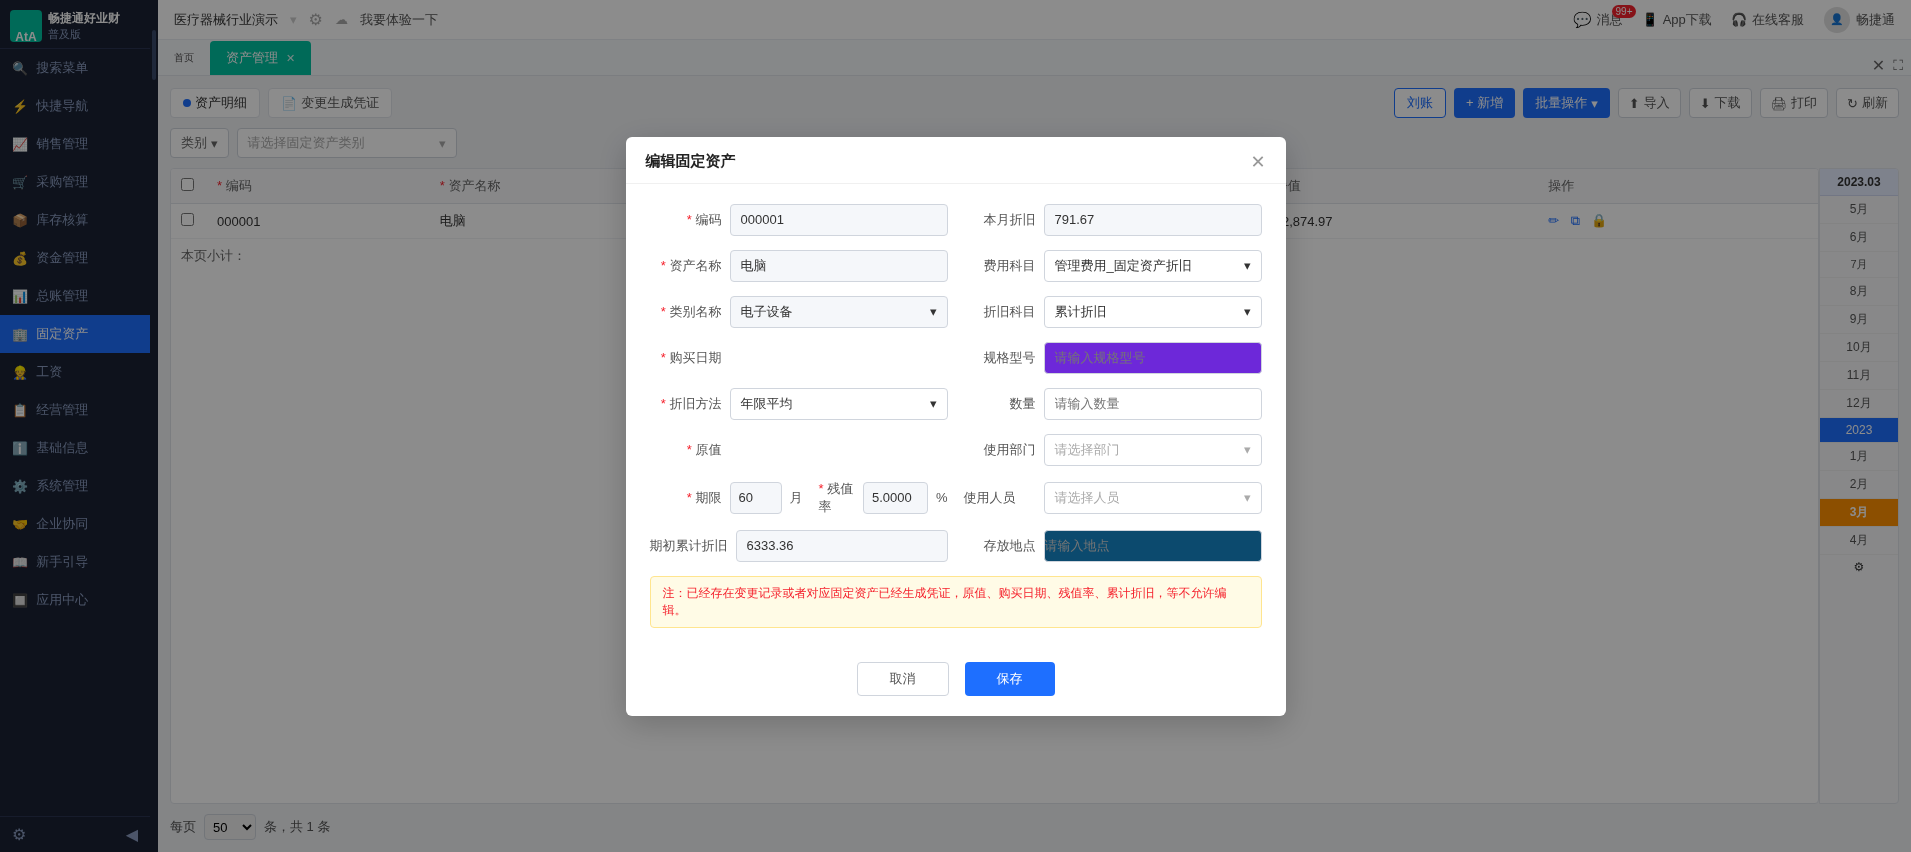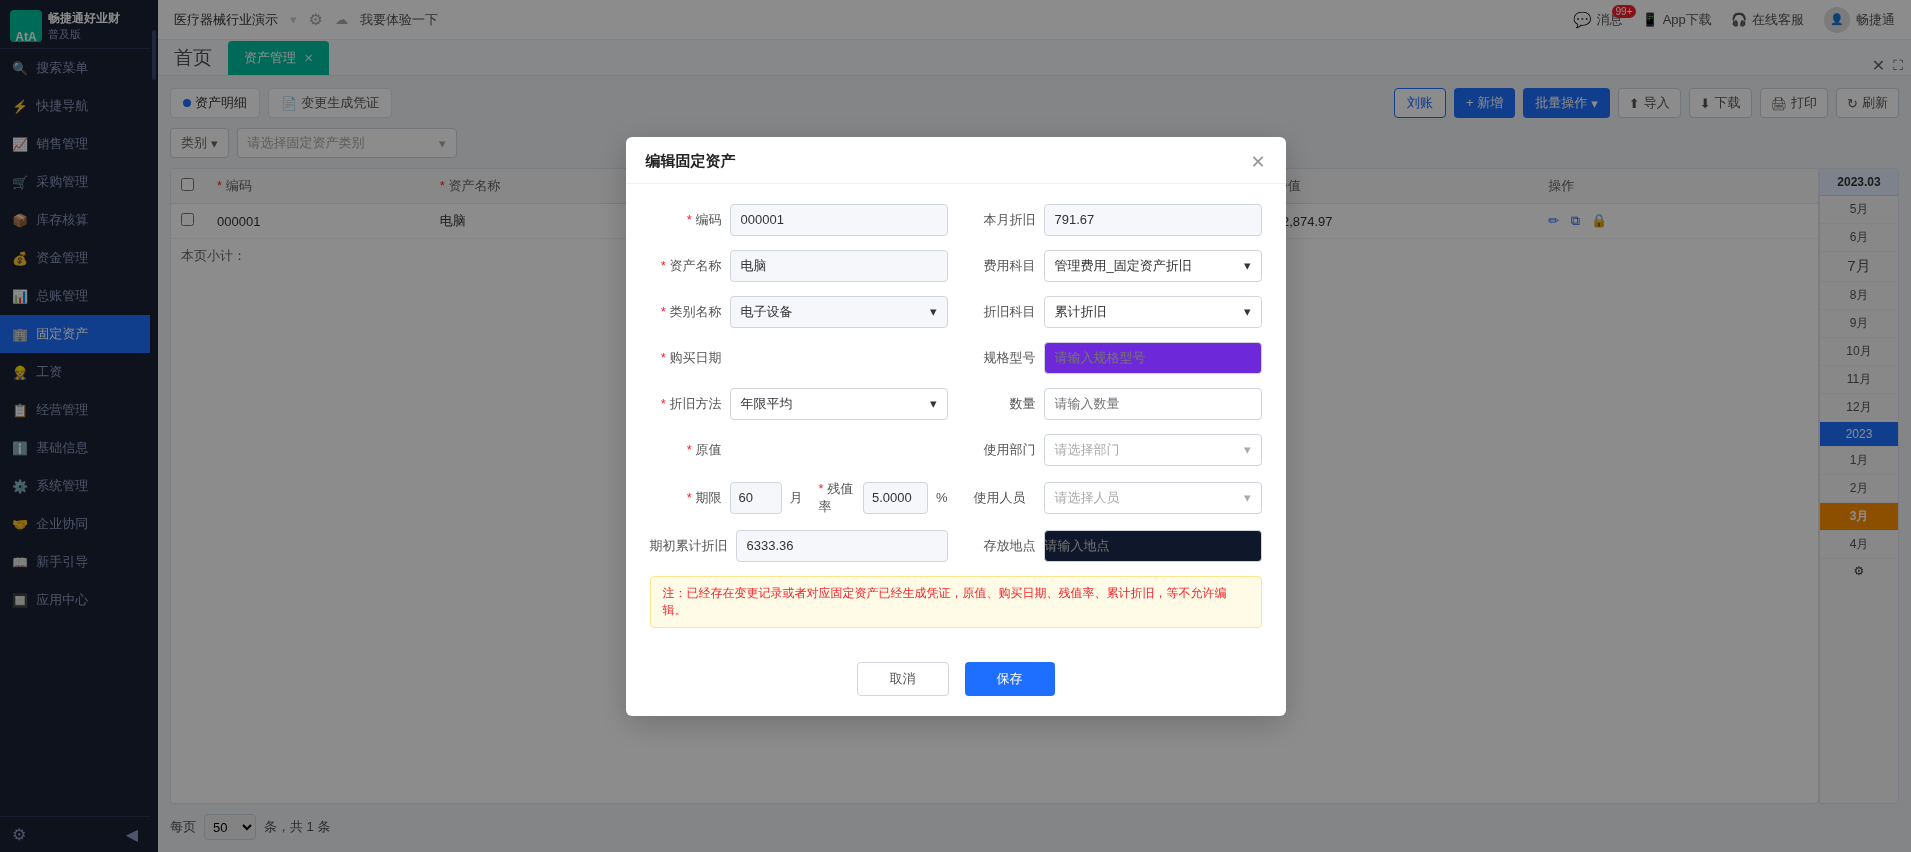--- a/index.html
+++ b/index.html
@@ -113,21 +113,21 @@
         <span style="font-size:13px;color:#555;">在线客服</span>
       </div>
       <div style="display:flex;align-items:center;gap:6px;cursor:pointer;">
         <div style="width:26px;height:26px;border-radius:50%;background:#e0e0e0;display:flex;align-items:center;justify-content:center;font-size:11px;overflow:hidden;">👤</div>
         <span style="font-size:13px;color:#555;">畅捷通</span>
       </div>
     </div>
   </div>
 
   <div style="height:36px;background:#f5f7fa;display:flex;align-items:flex-end;border-bottom:1px solid #e0e4ea;">
-    <div style="height:34px;padding:0 16px;display:flex;align-items:center;font-size:19px;cursor:pointer;color:#555;background:#f5f7fa;justify-content:flex-end;">
+    <div style="height:34px;padding:0 16px;display:flex;align-items:center;font-size:10px;cursor:pointer;color:#555;background:#f5f7fa;justify-content:flex-end;">
       <span>首页</span>
     </div>
     <div style="height:34px;padding:0 16px;display:flex;align-items:center;gap:8px;font-size:13px;cursor:pointer;color:#fff;background:#00c1a0;border-radius:4px 4px 0 0;">
       <span>资产管理</span>
       <span style="font-size:11px;opacity:0.85;">✕</span>
     </div>
     <div style="margin-left:auto;display:flex;align-items:center;padding:0 8px;gap:8px;">
       <span style="font-size:16px;color:#666;cursor:pointer;">✕</span>
       <span style="font-size:14px;color:#666;cursor:pointer;">⛶</span>
     </div>
@@ -239,21 +239,21 @@
               <td></td>
             </tr>
           </tbody>
         </table>
       </div>
 
       <div style="width:80px;background:#f7f8fa;border-left:1px solid #e0e4ea;border-radius:0 4px 4px 0;font-size:12px;border:1px solid #e0e4ea;overflow:auto;">
         <div style="padding:6px;text-align:center;font-size:12px;font-weight:bold;color:#333;background:#e6edff;border-bottom:1px solid #d0d8f0;">2023.03</div>
         <div style="padding:5px;text-align:center;color:#555;font-size:12px;border-bottom:1px solid #eee;"><span>5月</span></div>
         <div style="padding:5px;text-align:center;color:#555;font-size:12px;border-bottom:1px solid #eee;"><span>6月</span></div>
-        <div style="padding:5px;text-align:center;color:#555;font-size:15px;border-bottom:1px solid #eee;"><span>7月</span></div>
+        <div style="padding:5px;text-align:center;color:#555;font-size:11px;border-bottom:1px solid #eee;"><span>7月</span></div>
         <div style="padding:5px;text-align:center;color:#555;font-size:12px;border-bottom:1px solid #eee;"><span>8月</span></div>
         <div style="padding:5px;text-align:center;color:#555;font-size:12px;border-bottom:1px solid #eee;"><span>9月</span></div>
         <div style="padding:5px;text-align:center;color:#555;font-size:12px;border-bottom:1px solid #eee;"><span>10月</span></div>
         <div style="padding:5px;text-align:center;color:#555;font-size:12px;border-bottom:1px solid #eee;"><span>11月</span></div>
         <div style="padding:5px;text-align:center;color:#555;font-size:12px;border-bottom:1px solid #eee;"><span>12月</span></div>
         <div style="padding:5px;text-align:center;color:#fff;font-size:12px;background:#1e6fff;border-bottom:1px solid #eee;"><span>2023</span></div>
         <div style="padding:5px;text-align:center;color:#555;font-size:12px;border-bottom:1px solid #eee;"><span>1月</span></div>
         <div style="padding:5px;text-align:center;color:#555;font-size:12px;border-bottom:1px solid #eee;"><span>2月</span></div>
         <div style="padding:5px;text-align:center;color:#fff;font-size:12px;background:#ff9100;font-weight:bold;border-bottom:1px solid #eee;"><span>3月</span></div>
         <div style="padding:5px;text-align:center;color:#555;font-size:12px;border-bottom:1px solid #eee;"><span>4月</span></div>
@@ -382,36 +382,36 @@
           </span>
           <input type="text" style="width: 52px; height: 32px; border: 1px solid rgb(208, 213, 221); border-radius: 4px; padding: 0px 8px; font-size: 13px; color: rgb(51, 51, 51); background: rgb(245, 247, 250); outline: none;" value="60">
           <span style="font-size:13px;color:#555;">月</span>
           <span style="font-size:13px;color:#555;margin-left:8px;">
             <span style="color:#f5222d;">* </span><span>残值率</span>
           </span>
           <input type="text" style="width: 65px; height: 32px; border: 1px solid rgb(208, 213, 221); border-radius: 4px; padding: 0px 8px; font-size: 13px; color: rgb(51, 51, 51); background: rgb(245, 247, 250); outline: none;" value="5.0000">
           <span style="font-size:13px;color:#555;">%</span>
         </div>
         <div style="flex:1;display:flex;align-items:center;gap:8px;">
-          <span style="font-size:13px;color:#555;min-width:72px;text-align:center;">使用人员</span>
+          <span style="font-size:13px;color:#555;min-width:72px;text-align:left;">使用人员</span>
           <div style="flex:1;height:32px;border:1px solid #d0d5dd;border-radius:4px;padding:0 10px;font-size:13px;color:#aaa;background:#fff;display:flex;align-items:center;justify-content:space-between;cursor:pointer;">
             <span>请选择人员</span>
             <span>▾</span>
           </div>
         </div>
       </div>
 
       <div style="display:flex;gap:16px;margin-bottom:14px;">
         <div style="flex:1;display:flex;align-items:center;gap:8px;">
           <span style="font-size:13px;color:#555;min-width:72px;text-align:right;">期初累计折旧</span>
           <input type="text" style="flex: 1 1 0%; height: 32px; border: 1px solid rgb(208, 213, 221); border-radius: 4px; padding: 0px 10px; font-size: 13px; color: rgb(51, 51, 51); background: rgb(245, 247, 250); outline: none;" value="6333.36">
         </div>
         <div style="flex:1;display:flex;align-items:center;gap:8px;">
           <span style="font-size:13px;color:#555;min-width:72px;text-align:right;">存放地点</span>
-          <input type="text" style="flex: 1 1 0%; height: 32px; border: 1px solid rgb(208, 213, 221); border-radius: 4px; padding: 0px 0; font-size: 13px; color: rgb(170, 170, 170); background: #0f172a; outline: none;" placeholder="请输入地点">
+          <input type="text" style="flex: 1 1 0%; height: 32px; border: 1px solid rgb(208, 213, 221); border-radius: 4px; padding: 0px 0; font-size: 13px; color: rgb(170, 170, 170); background: #0c4a6e; outline: none;" placeholder="请输入地点">
         </div>
       </div>
 
       <div style="padding:8px 12px;font-size:12px;color:#f5222d;background:#fffbe6;border-radius:4px;margin-bottom:8px;border:1px solid #ffe58f;">
         <span>注：已经存在变更记录或者对应固定资产已经生成凭证，原值、购买日期、残值率、累计折旧，等不允许编辑。</span>
       </div>
     </div>
 
     <div style="display:flex;justify-content:center;gap:16px;padding:6px 24px 20px;">
       <button style="height:34px;padding:0 32px;border:1px solid #d0d5dd;border-radius:4px;background:#fff;font-size:13px;cursor:pointer;color:#555;">

